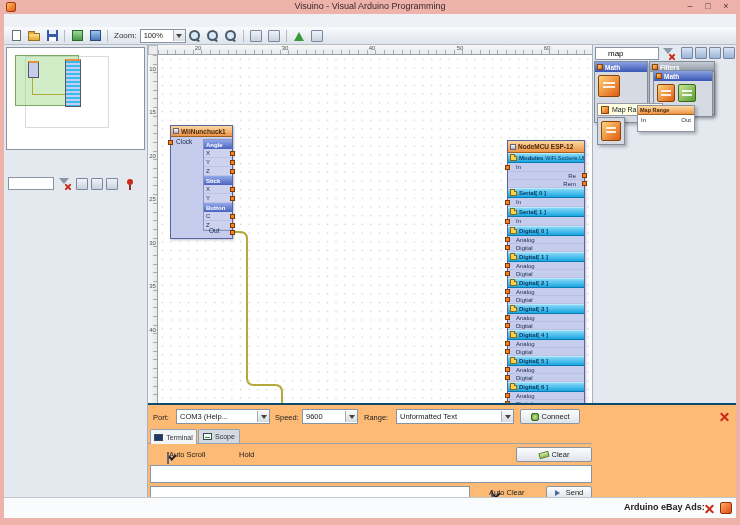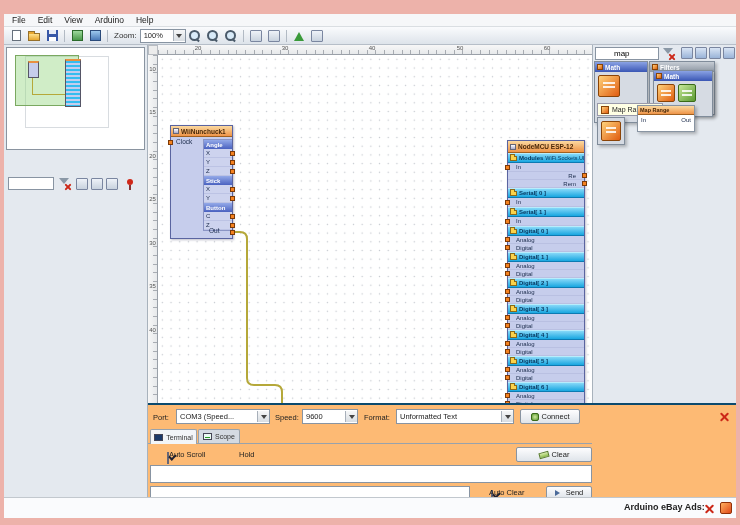--- a/index.html
+++ b/index.html
@@ -62,21 +62,21 @@
 .canvas{background:#fff;background-image:radial-gradient(circle,#c6cad0 0.8px,transparent 1px);background-size:8.7px 8.7px;overflow:hidden}
 .leftpanel{background:#e4e9ef;border-right:1px solid #a8b2bc}
 .minimap{background:#fff;border:1px solid #8a94a0}
 .mm-bounds{border:1px solid #d8dce0}
 .mm-view{background:rgba(150,215,130,.45);border:1px solid #7aa860}
 .mm-nun{background:#c6cdec;border:1px solid #556;border-top:2px solid #e89040}
 .mm-node{background:repeating-linear-gradient(#35bdf0 0 2px,#c6cdec 2px 4px);border:1px solid #556;border-top:2px solid #e89040}
 .mm-wire{background:#b5a83a}
 .prop-tabbar{border-bottom:1px solid #a8b2bc}
 .ptab{position:absolute;left:3px;top:2px;width:46px;height:14px;background:#f2f5f8;border:1px solid #a8b2bc;border-bottom:1px solid #f2f5f8;border-radius:3px 3px 0 0;font-size:7.5px;display:flex;align-items:center;justify-content:center}
-.pfilter,.psearch,.msg{border:1px solid #8894a2;background:#fff;font-family:inherit;font-size:8px;padding:0 18px}
+.pfilter,.psearch,.msg{border:1px solid #8894a2;background:#fff;font-family:inherit;font-size:8px;padding:0 12px}
 .term{border:1px solid #8894a2;background:#fff;resize:none;font-family:inherit;font-size:8px}
 .rightpanel{background:#e4e9ef;border-left:1px solid #a8b2bc}
 .bottompanel{background:#fdba74;border-top:2px solid #0c4a6e}
 .statusbar{background:#fafbfd;border-top:1px solid #c2c8ce}
 .blab{font-size:7.5px;color:#222}
 .adlabel{font-size:9px;font-weight:bold}
 .adicon{background:linear-gradient(135deg,#ffb060,#e04818);border:1px solid #903008;border-radius:2px}
 .cb{width:9px;height:9px;background:#fff;border:1px solid #667;position:relative}
 .cb.on::after{content:"";position:absolute;left:1px;top:1px;width:5px;height:3px;border-left:2px solid #223;border-bottom:2px solid #223;transform:rotate(-45deg)}
 .ttab{display:flex;align-items:center;justify-content:center;gap:3px;font-size:7px;border:1px solid #98a2ac;border-bottom:none;border-radius:2px 2px 0 0;background:#d4dae2;color:#333}
@@ -106,28 +106,30 @@
 .ic-funnel::before{content:"";position:absolute;left:1px;top:1px;border-left:5px solid transparent;border-right:5px solid transparent;border-top:6px solid #8a98a6}
 .ic-funnel .xbars{position:absolute;right:-1px;bottom:-1px;width:8px;height:8px}
 </style>
 </head>
 <body>
 
 <div class="win">
 
   <div class="a client" style="left:4px;top:14px;width:732px;height:504px"></div>
 
-
-  <div class="a menubar" style="left:4px;top:14px;width:732px;height:13px">
-    <span class="mitem">File</span>
-    <span class="mitem">Edit</span>
-    <span class="mitem">View</span>
-    <span class="mitem">Arduino</span>
-    <span class="mitem">Help</span>
-  </div>
+  <div class="a" style="left:0;top:0;width:740px;height:14px">
+    <span class="appicon"></span>
+    <span class="title">Visuino - Visual Arduino Programming</span>
+    <span class="wctrls">
+      <span class="wctrl">–</span>
+      <span class="wctrl">□</span>
+      <span class="wctrl">×</span>
+    </span>
+  </div>
+
 
   <div class="a toolbar" style="left:4px;top:27px;width:732px;height:18px">
     <span class="tbtn">
         <span class="ic-page"></span>
       </span>
     <span class="tbtn">
         <span class="ic-folder"></span>
       </span>
     <span class="tbtn">
         <span class="ic-save"></span>
@@ -455,33 +457,33 @@
         <span>Out</span>
       </div>
     </div>
   </div>
 
   <div class="a bottompanel" style="left:148px;top:403px;width:588px;height:94px">
     <span class="a xbars" style="left:571px;top:6px;width:11px;height:11px"></span>
 
     <span class="a blab" style="left:5px;top:8px">Port:</span>
     <span class="a combo" style="left:28px;top:4px;width:94px;height:15px">
-      <span class="val">COM3 (Speed...</span>
+      <span class="val">COM3 (Help...</span>
       <span class="cbtn">
           <span class="arr"></span>
         </span>
     </span>
     <span class="a blab" style="left:127px;top:8px">Speed:</span>
     <span class="a combo" style="left:154px;top:4px;width:56px;height:15px">
       <span class="val">9600</span>
       <span class="cbtn">
           <span class="arr"></span>
         </span>
     </span>
-    <span class="a blab" style="left:216px;top:8px">Format:</span>
+    <span class="a blab" style="left:216px;top:8px">Range:</span>
     <span class="a combo" style="left:248px;top:4px;width:118px;height:15px">
       <span class="val">Unformatted Text</span>
       <span class="cbtn">
           <span class="arr"></span>
         </span>
     </span>
     <span class="a btn3d" style="left:372px;top:4px;width:60px;height:15px">
       <span class="ic-plug"></span>
       <span>Connect</span>
     </span>

